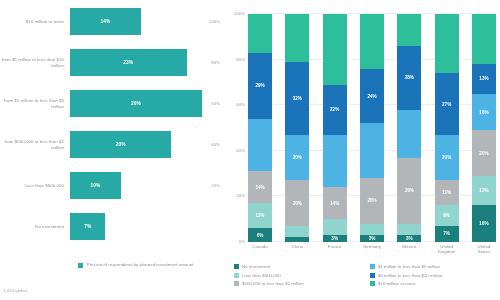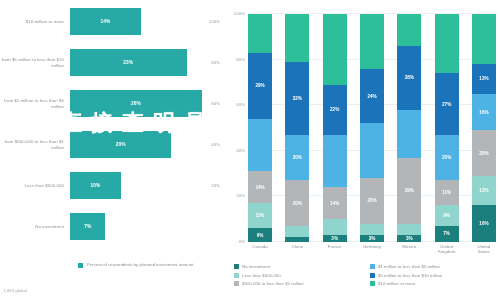--- a/index.html
+++ b/index.html
@@ -273,16 +273,15 @@
           <span class="rp-li-sw" style="background: rgb(179, 182, 184);"></span>
           <span class="rp-li-tx">$500,000 to less than $1 million</span>
         </div>
         <div class="rp-li">
           <span class="rp-li-sw" style="background: rgb(45, 191, 154);"></span>
           <span class="rp-li-tx">$10 million or more</span>
         </div>
       </div>
   </div>
 
-  <div class="cn-overlay cn-mid">直接查明是否</div>
   <div class="cn-overlay cn-low">么</div>
 
 </div>
 
 </body></html>

